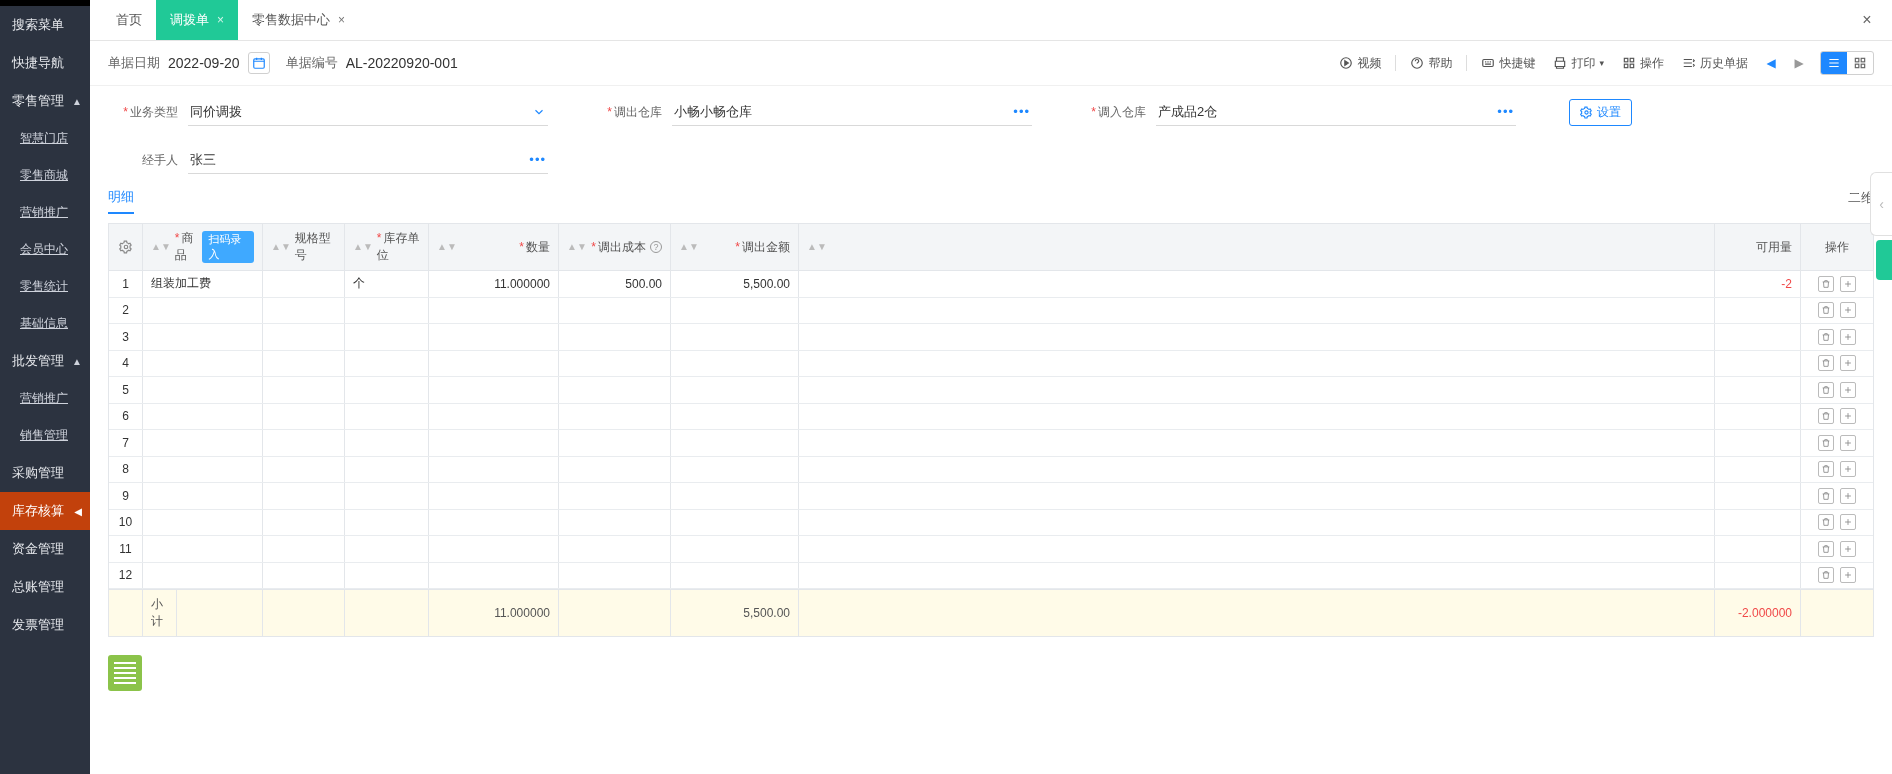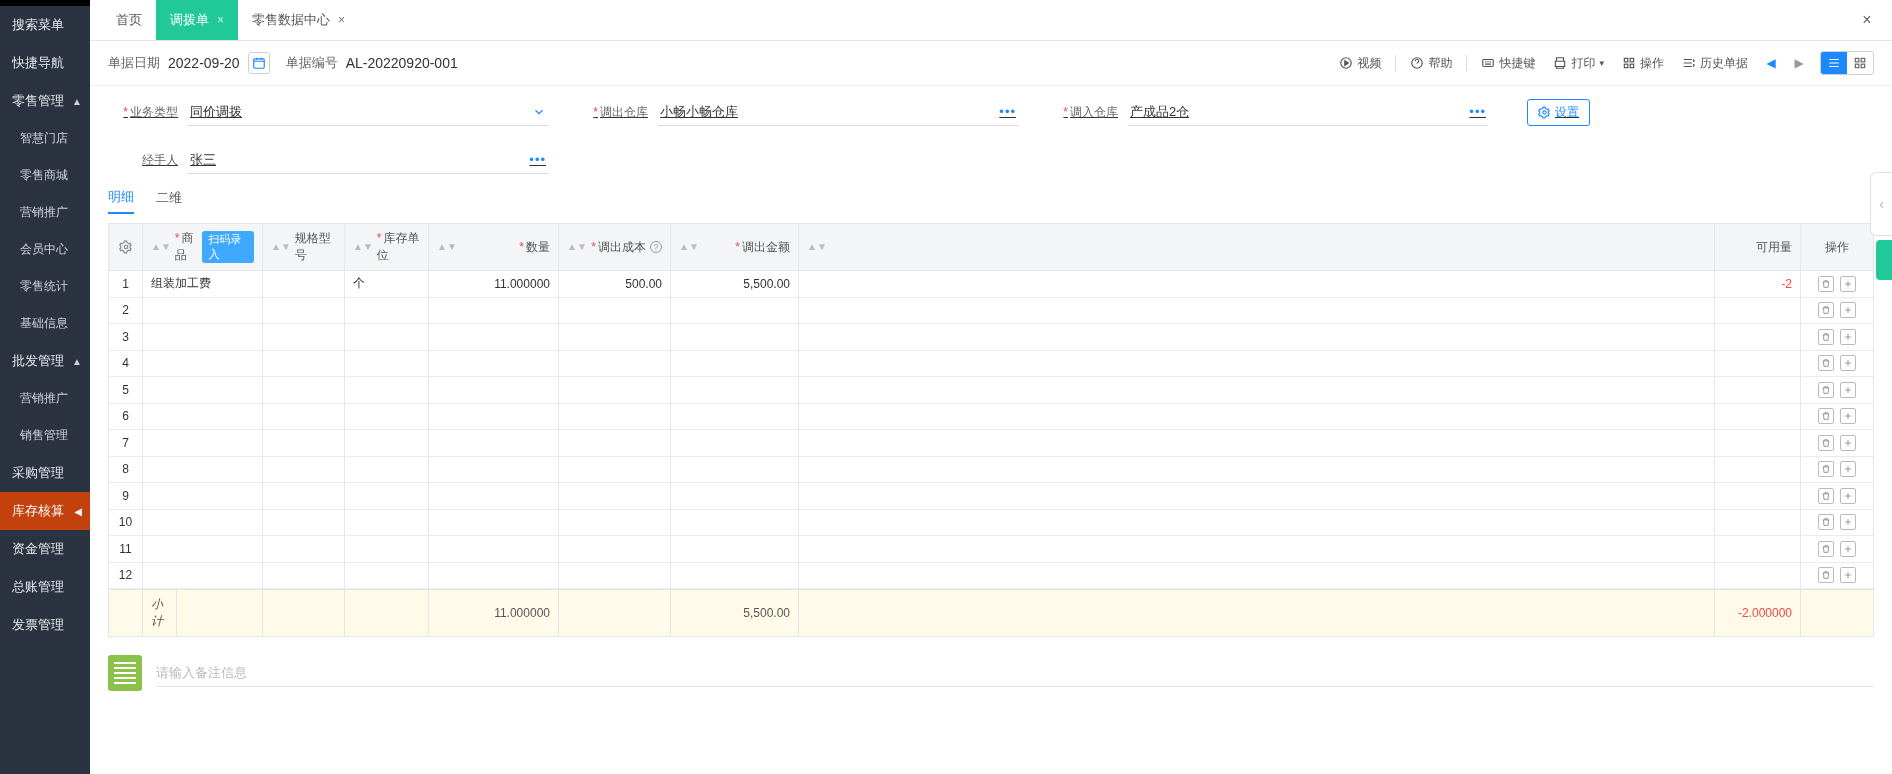--- a/index.html
+++ b/index.html
@@ -3,21 +3,21 @@
 <meta charset="utf-8">
 <style>
   * { box-sizing: border-box; margin: 0; padding: 0; }
   body { font-family: "Microsoft YaHei", Arial, sans-serif; font-size: 12px; color: #333; background: #fff; overflow: hidden; }
   .app { display: flex; width: 1892px; height: 774px; }
 
   
   .sidebar { width: 90px; background: #2c3340; color: #cfd3dc; display: flex; flex-direction: column; font-size: 13px; }
   .sidebar .top-trim { height: 6px; background: #000; }
   .side-item { padding: 10px 8px 10px 12px; cursor: pointer; display: flex; align-items: center; justify-content: space-between; color: #e6e8ec; }
-  .side-item.sub { padding-left: 20px; font-size: 12px; color: #cfd3dc; }
+  .side-item.sub { padding-left: 20px; font-size: 12px; color: #cfd3dc; text-decoration: underline; }
   .side-item .caret { font-size: 10px; color: #cfd3dc; margin-left: 4px; }
   .side-item.active { background: #c2410c; color: #fff; }
   .side-item.active .caret { color: #fff; }
 
   
   .main { flex: 1; display: flex; flex-direction: column; min-width: 0; position: relative; }
 
   
   .tabbar { height: 41px; border-bottom: 1px solid #e5e5e5; display: flex; align-items: stretch; padding-left: 12px; position: relative; }
   .tab { display: flex; align-items: center; padding: 0 14px; font-size: 13px; color: #555; cursor: pointer; }
@@ -34,32 +34,32 @@
   .act { display: inline-flex; align-items: center; gap: 4px; padding: 3px 6px; cursor: pointer; font-size: 12px; color:#555; }
   .act svg, .act .ico { width: 14px; height: 14px; }
   .divider { width: 1px; height: 16px; background: #ddd; margin: 0 2px; }
   .arrow-btn { width: 22px; height: 22px; display:inline-flex; align-items:center; justify-content:center; cursor:pointer; color:#999; }
   .arrow-btn.prev { color:#1e88ff; }
   .view-toggle { display:inline-flex; border:1px solid #d0d0d0; border-radius:3px; overflow:hidden; margin-left:4px; }
   .view-toggle .vt { width:26px; height:22px; display:inline-flex; align-items:center; justify-content:center; cursor:pointer; color:#666; }
   .view-toggle .vt.active { background:#1e88ff; color:#fff; }
 
   
-  .formrow { display: flex; align-items: flex-end; flex-wrap: wrap; padding: 12px 18px 0 18px; gap: 10px 30px; text-decoration: underline; }
+  .formrow { display: flex; align-items: flex-end; flex-wrap: wrap; padding: 12px 18px 0 18px; gap: 10px 44px; }
   .field { display: flex; align-items: center; position: relative; }
   .field .flabel { width: 70px; text-align: right; margin-right: 10px; font-size: 12px; color:#666; }
   .field .req::before { content:"*"; color:#f04848; margin-right:2px; }
   .field .input { width: 360px; border-bottom: 1px solid #d9d9d9; height: 28px; display:flex; align-items:center; justify-content:space-between; padding: 0 2px; font-size:13px; color:#333; }
   .field .input.small { width: 360px; }
   .field .input .pick { color:#1e88ff; }
   .field .input .dots { color:#1e88ff; letter-spacing:1px; }
   .settings-btn { border:1px solid #1e88ff; color:#1e88ff; border-radius:3px; padding: 4px 10px; display:inline-flex; align-items:center; gap:4px; cursor:pointer; font-size:12px; margin-left: 9px; }
 
   
-  .subtabs { display:flex; align-items:center; gap: 22px; padding: 14px 18px 4px 18px; border-bottom:1px solid transparent; }
+  .subtabs { display:flex; align-items:center; gap: 22px; padding: 14px 18px 4px 18px; border-bottom:1px solid transparent;justify-content:space-between; }
   .subtab { font-size:13px; color:#555; padding-bottom:6px; cursor:pointer; }
   .subtab.active { color:#1e88ff; border-bottom:2px solid #1e88ff; }
 
   
   .table-wrap { padding: 4px 18px 0 18px; }
   .grid { border:1px solid #e3e6ea; }
   .ghead { display:flex; background:#f3f5f7; border-bottom:1px solid #e3e6ea; }
   .gcell { border-right:1px solid #e3e6ea; padding:6px 8px; font-size:12px; display:flex; align-items:center; color:#555; }
   .gcell:last-child { border-right:none; }
   .gcell .sort { color:#bbb; margin-right:4px; font-size:10px; display:inline-flex; flex-direction:column; line-height:6px; }
@@ -652,35 +652,34 @@
                     <svg viewBox="0 0 24 24" width="10" height="10" fill="none" stroke="#888" stroke-width="2">
                       <path d="M12 5v14M5 12h14"></path>
                     </svg>
                   </span>
                 </div>
               </div>
             </div>
           </div>
         <div class="gfoot">
           <div class="gcell col-gear"></div>
-          <div class="gcell" style="width:34px;justify-content:center;font-style:italic;">小计</div>
+          <div class="gcell" style="width:34px;justify-content:center;">小计</div>
           <div class="gcell" style="width:86px;"></div>
           <div class="gcell col-spec"></div>
           <div class="gcell col-unit"></div>
           <div class="gcell col-qty" style="justify-content:flex-end;">11.000000</div>
           <div class="gcell col-cost"></div>
           <div class="gcell col-amt" style="justify-content:flex-end;">5,500.00</div>
           <div class="gcell col-blank"></div>
           <div class="gcell col-avail neg" style="justify-content:flex-end;">-2.000000</div>
           <div class="gcell col-ops"></div>
         </div>
       </div>
     </div>
 
     <div class="remark">
       <div class="ic"></div>
-      <input type="text" placeholder="请输入备注信息" style="">
     </div>
 
     <div class="rrail">‹</div>
     <div class="rtab"></div>
   </div>
 </div>
 
 </body></html>

